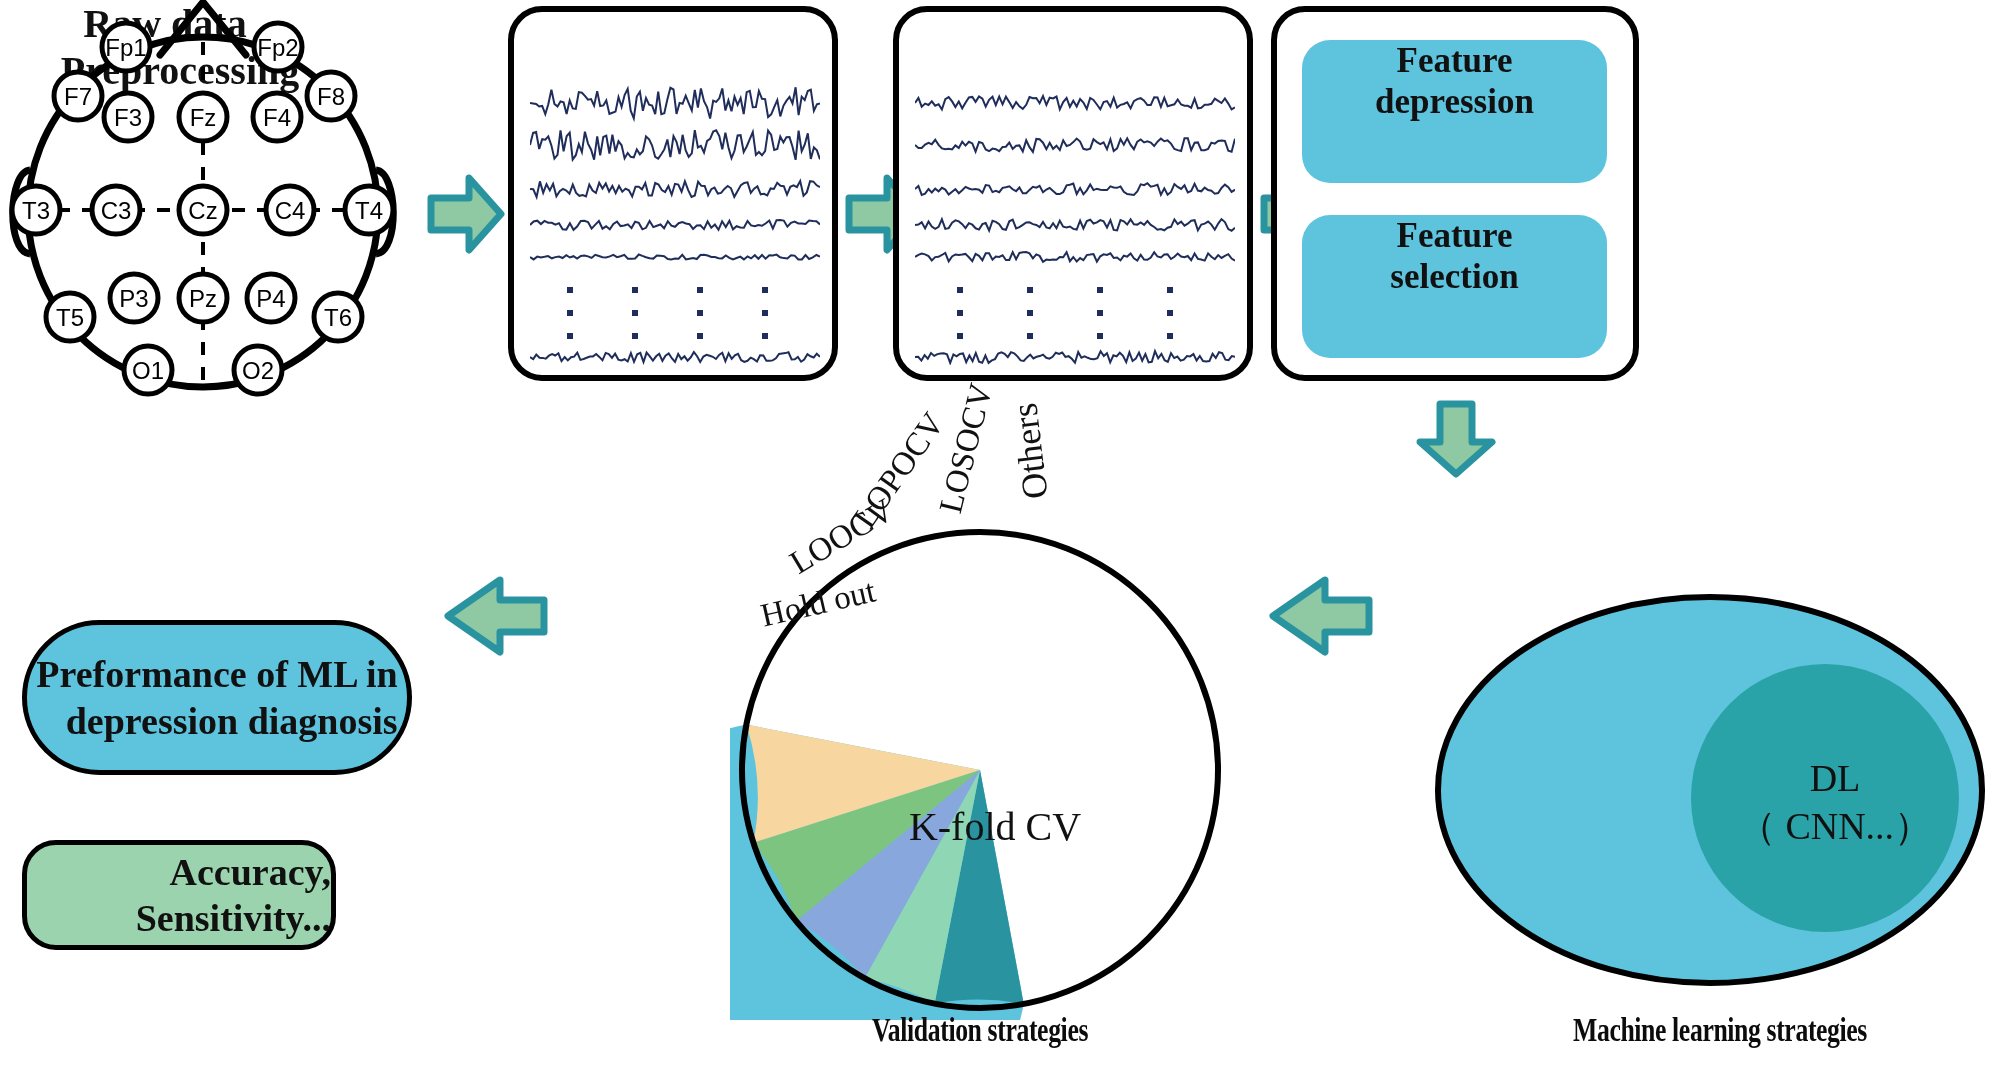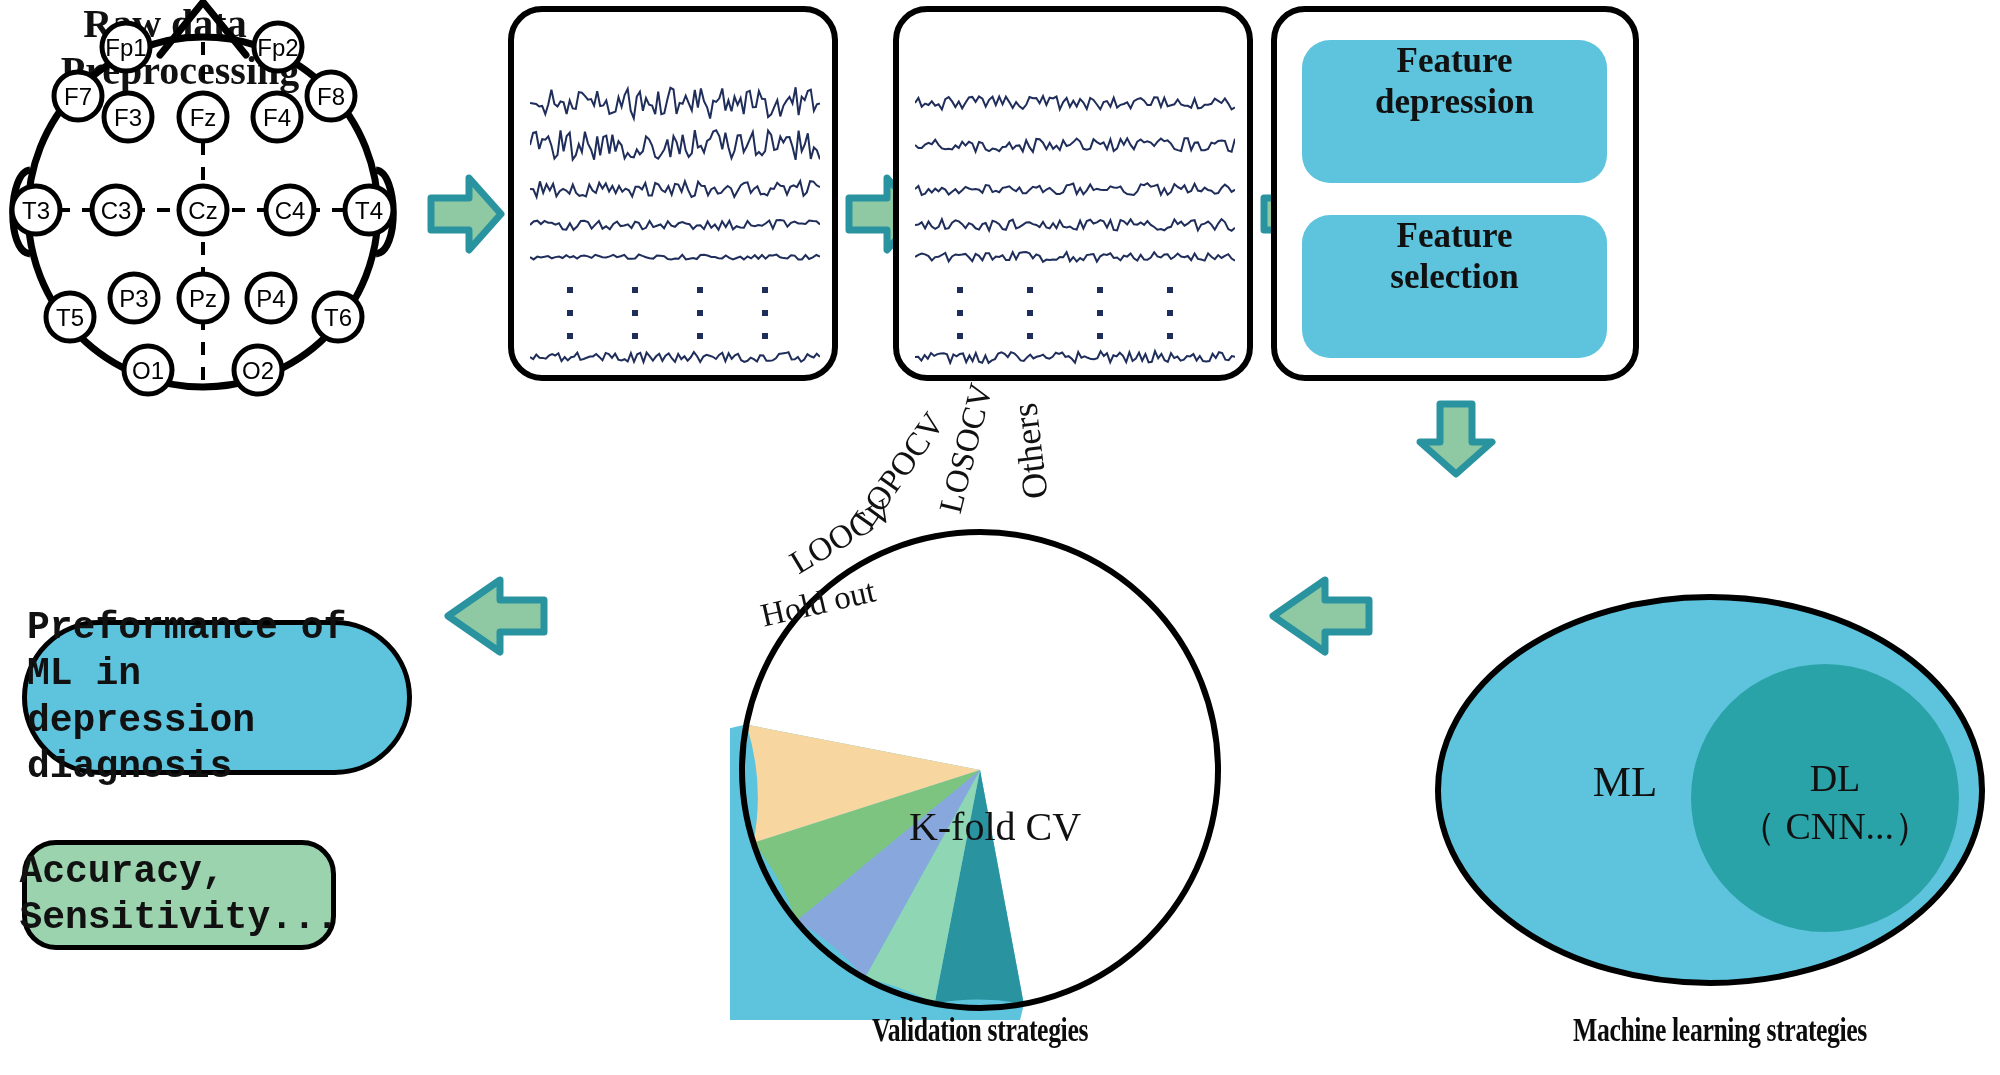--- a/index.html
+++ b/index.html
@@ -27,22 +27,22 @@
     position:absolute; background:#5ec4de; border-radius:28px;
     display:flex; align-items:flex-start; justify-content:center;
     text-align:center; font-weight:bold; color:#111; line-height:1.18;
     font-family:"Liberation Serif", serif; font-size:35px;
   }
 
   
   .capsule {
     position:absolute; border:5px solid #000;
     display:flex; align-items:center; justify-content:center;
-    text-align:left; font-weight:bold; color:#111; line-height:1.22;
-    font-family:Liberation Mono, monospace;
+    text-align:right; font-weight:bold; color:#111; line-height:1.22;
+    font-family:Liberation Serif, serif;
   }
   .cap-blue { background:#5ec4de; border-radius:78px; font-size:38px; }
   .cap-green{ background:#9bd3ae; border-radius:34px; font-size:38px; }
 
   
   .caption {
     position:absolute; text-align:center; font-weight:bold;
     color:#0c0c0c; font-size:33px; letter-spacing:-0.5px;
     font-family:"Liberation Serif", serif;
     transform: scaleX(0.78); transform-origin:center;
@@ -215,21 +215,20 @@
     </svg>
   </div>
 
   <div class="abs" style="left:1430px; top:590px; width:570px; height:400px;">
     <svg width="570" height="400" viewBox="0 0 570 400">
       <ellipse cx="280" cy="200" rx="272" ry="193" fill="#5ec4de" stroke="#000" stroke-width="6"></ellipse>
       <circle cx="395" cy="208" r="134" fill="#2aa3a8"></circle>
     </svg>
   </div>
   <div class="ml-label" style="left:1460px; top:755px; width:330px; font-size:43px;">
-    <div>ML</div>
   </div>
   <div class="ml-label" style="left:1700px; top:755px; width:270px; font-size:38px;">
     <div>DL</div>
     <div>（ CNN...）</div>
   </div>
 
   <div class="abs" style="left:1265px; top:570px; width:110px; height:92px;">
     <svg width="110" height="92" viewBox="0 0 110 92">
       <path d="M 104 30 L 60 30 L 60 10 L 8 46 L 60 82 L 60 62 L 104 62 Z" fill="#8fc9a4" stroke="#2a93a0" stroke-width="7" stroke-linejoin="round"></path>
     </svg>

